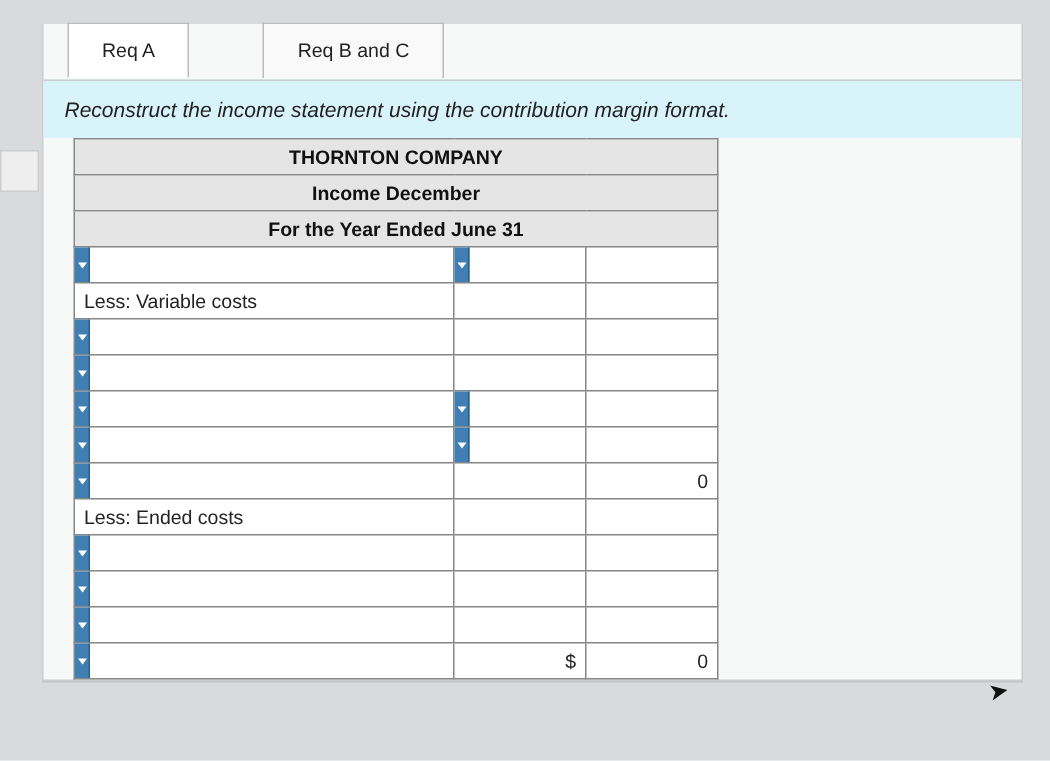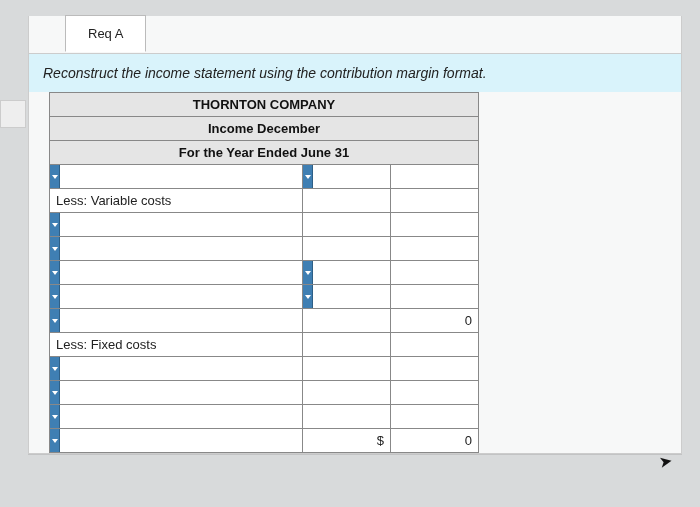--- a/index.html
+++ b/index.html
@@ -16,21 +16,21 @@
   }
   .page {
     background: #f7f8f8;
     margin: 16px 18px 0 28px;
     border: 1px solid #ccc;
     border-top: none;
     box-shadow: 0 1px 0 rgba(0,0,0,0.1);
   }
   .tabs {
     display: flex;
-    padding: 0 36px;
+    padding: 0 16px;
     position: relative;
     top: -1px;
     gap: 45px;
   }
   .tab {
     padding: 10px 22px;
     border: 1px solid #bbb;
     background: #f9f9f9;
     font-size: 13px;
     cursor: pointer;
@@ -111,20 +111,21 @@
 </style>
 </head>
 <body>
 
 <div class="sidecol"></div>
 
 <div class="page">
 
   <div class="tabs">
     <div class="tab active">Req A</div>
+    <div class="tab">Req B and C</div>
   </div>
 
   <div class="instruction">Reconstruct the income statement using the contribution margin format.</div>
 
   <div class="sheet-wrap">
     <table class="sheet">
       <tbody>
           <tr class="hdr">
         <td colspan="3">THORNTON COMPANY</td>
       </tr>
@@ -186,21 +187,21 @@
 
       <tr>
         <td class="col-label with-dd">
               <span class="dd"></span>
             </td>
         <td class="col-amt1"></td>
         <td class="col-amt2 amt">0</td>
       </tr>
 
       <tr>
-        <td class="col-label">Less: Fixed costs</td>
+        <td class="col-label">Less: Ended costs</td>
         <td class="col-amt1"></td>
         <td class="col-amt2"></td>
       </tr>
 
       <tr>
         <td class="col-label with-dd">
               <span class="dd"></span>
             </td>
         <td class="col-amt1"></td>
         <td class="col-amt2"></td>

